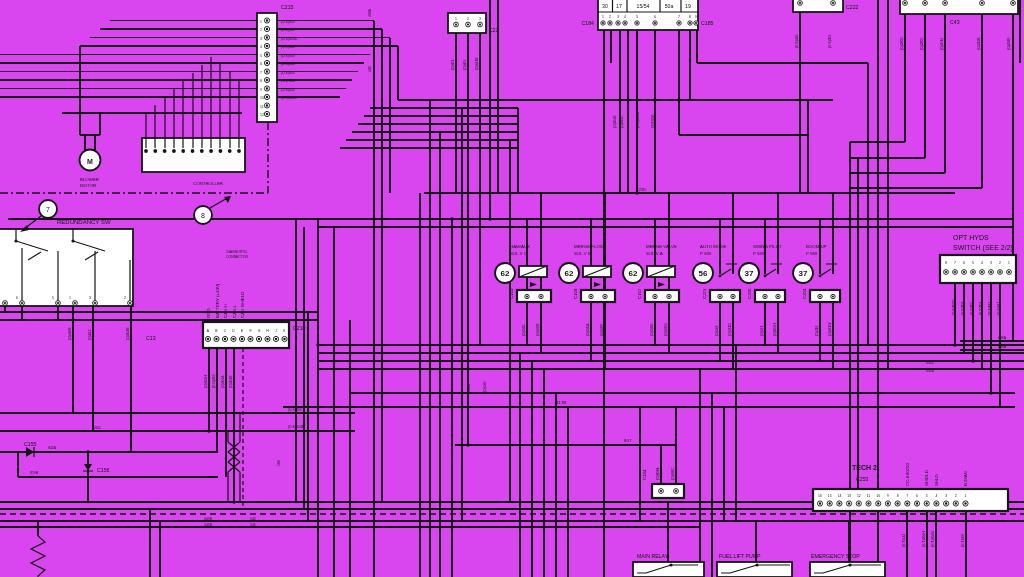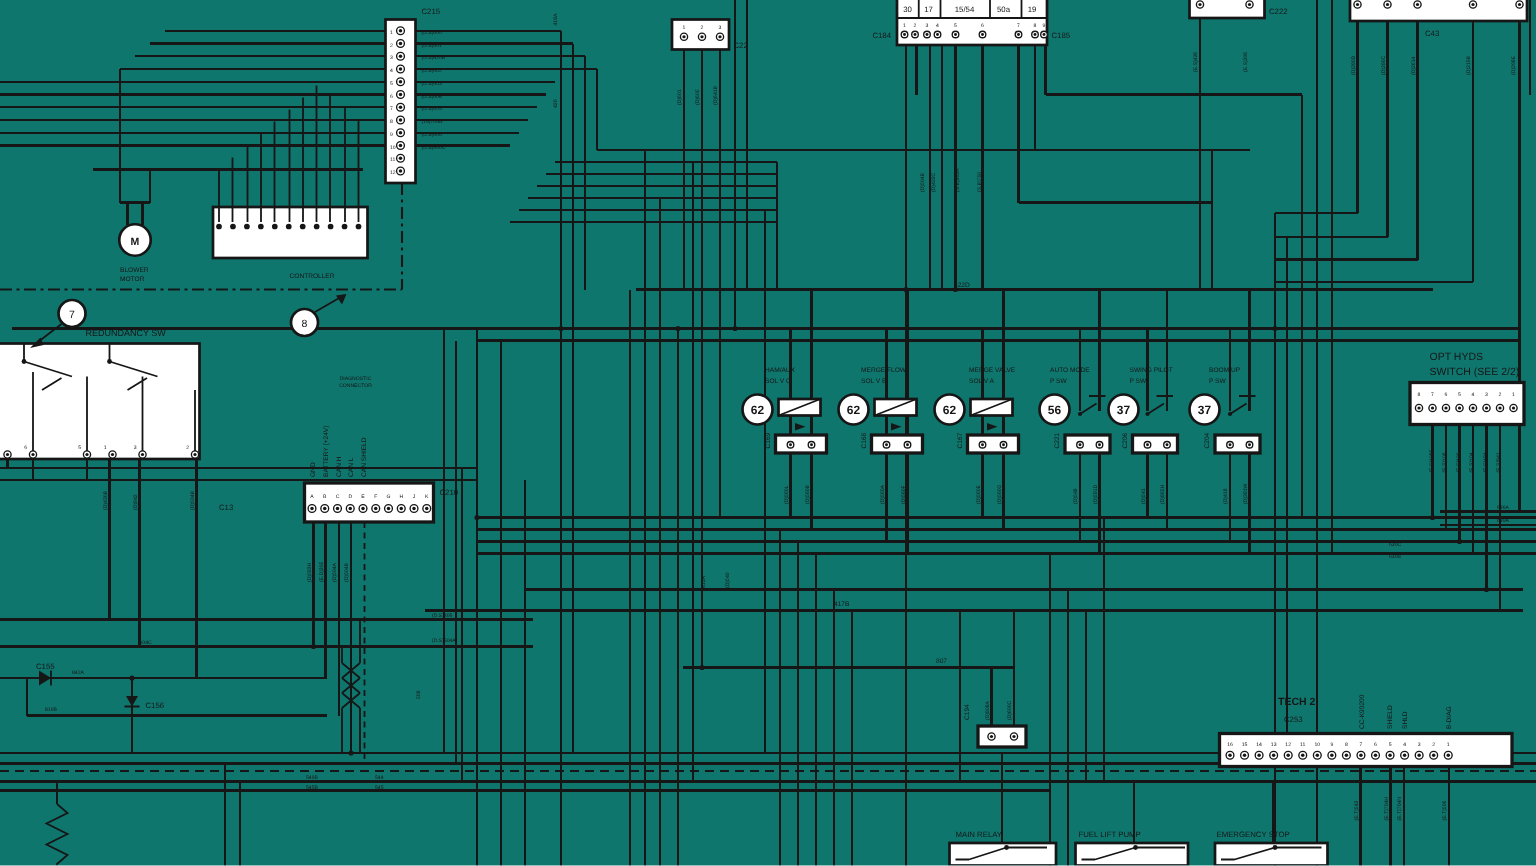--- a/index.html
+++ b/index.html
@@ -1,16 +1,16 @@
 <!DOCTYPE html>
 <html><head>
 <meta charset="utf-8">
 <style>
   html,body{margin:0;padding:0;background:#ffffff;}
-  .stage{position:relative;width:1024px;height:577px;background:#0f766e;overflow:hidden;}
+  .stage{position:relative;width:1024px;height:577px;background:#d946ef;overflow:hidden;}
   svg{position:absolute;left:0;top:0;}
   svg text{font-family:"Liberation Sans",sans-serif;fill:#161616;}
   .t8{font-size:8px}.t7{font-size:7px}.t6{font-size:6px}.t5{font-size:5.2px}
   .t4{font-size:4.4px}.t3{font-size:3.4px}
   .mid{text-anchor:middle}.end{text-anchor:end}.bold{font-weight:bold}
   .wire{stroke:#161616;stroke-width:1.4;fill:none}
   .thin{stroke:#161616;stroke-width:1.2;fill:none}
   .box{fill:#ffffff;stroke:#161616;stroke-width:1.8}
   .conn{fill:#ffffff;stroke:#161616;stroke-width:2.2}
   .badge{fill:#ffffff;stroke:#161616;stroke-width:1.8}

